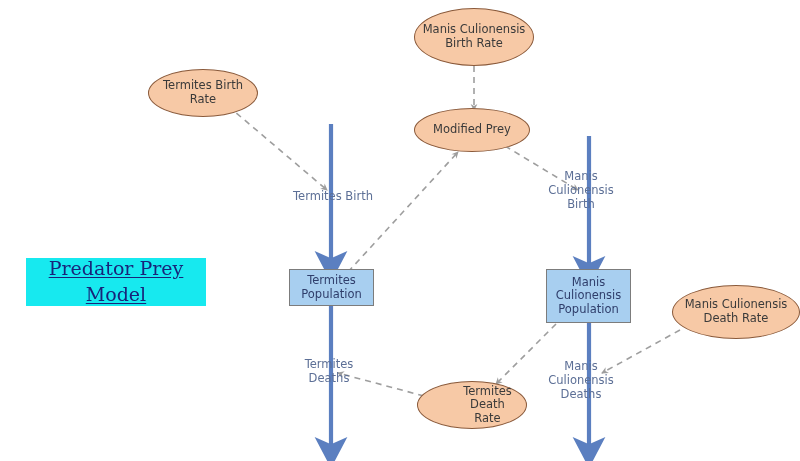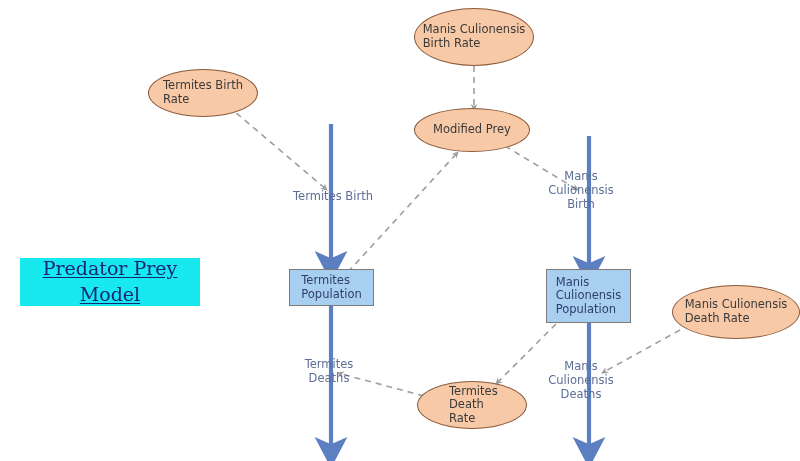--- a/index.html
+++ b/index.html
@@ -6,21 +6,21 @@
   body{
     width:800px;height:461px;
     background:#ffffff;
     font-family:"DejaVu Sans", sans-serif;
     overflow:hidden;
     position:relative;
   }
   #canvas{position:absolute;left:0;top:0;width:800px;height:461px;}
   svg.layer{position:absolute;left:0;top:0;width:800px;height:461px;}
 
-  .node{position:absolute;display:flex;align-items:center;justify-content:center;box-sizing:border-box;}
+  .node{position:absolute;display:flex;align-items:center;justify-content:center;text-align:center;box-sizing:border-box;}
 
   .ellipse{
     border-radius:50%;
     background:#F7C9A6;
     border:1.2px solid #8a5a3b;
     color:#3a3a3a;
     font-size:11.5px;
     line-height:1.18;
   }
   .stockbox{
@@ -36,20 +36,21 @@
     font-size:11.5px;
     line-height:1.2;
     text-align:center;
     white-space:pre-line;
   }
   .titlebox{
     position:absolute;
     background:#17E9EF;
     display:flex;align-items:center;justify-content:center;
     text-align:center;
+    margin-left:6px;
   }
   .titletext{
     font-family:"DejaVu Serif", serif;
     color:#18247a;
     font-size:19px;
     line-height:1.35;
     text-decoration:underline;
     text-underline-offset:2px;
   }
 </style>

